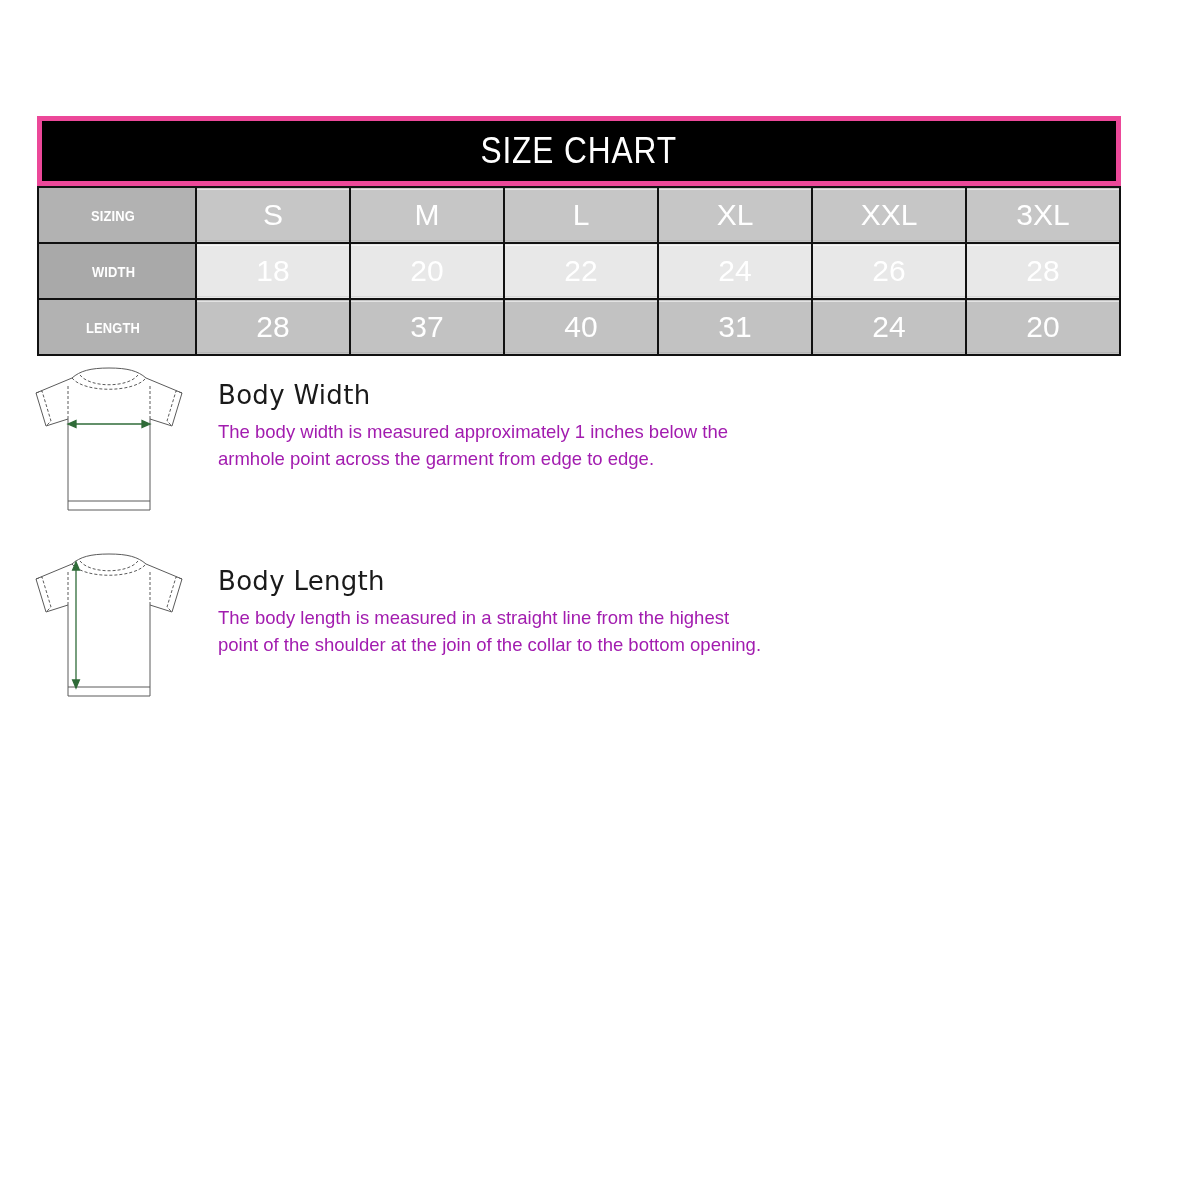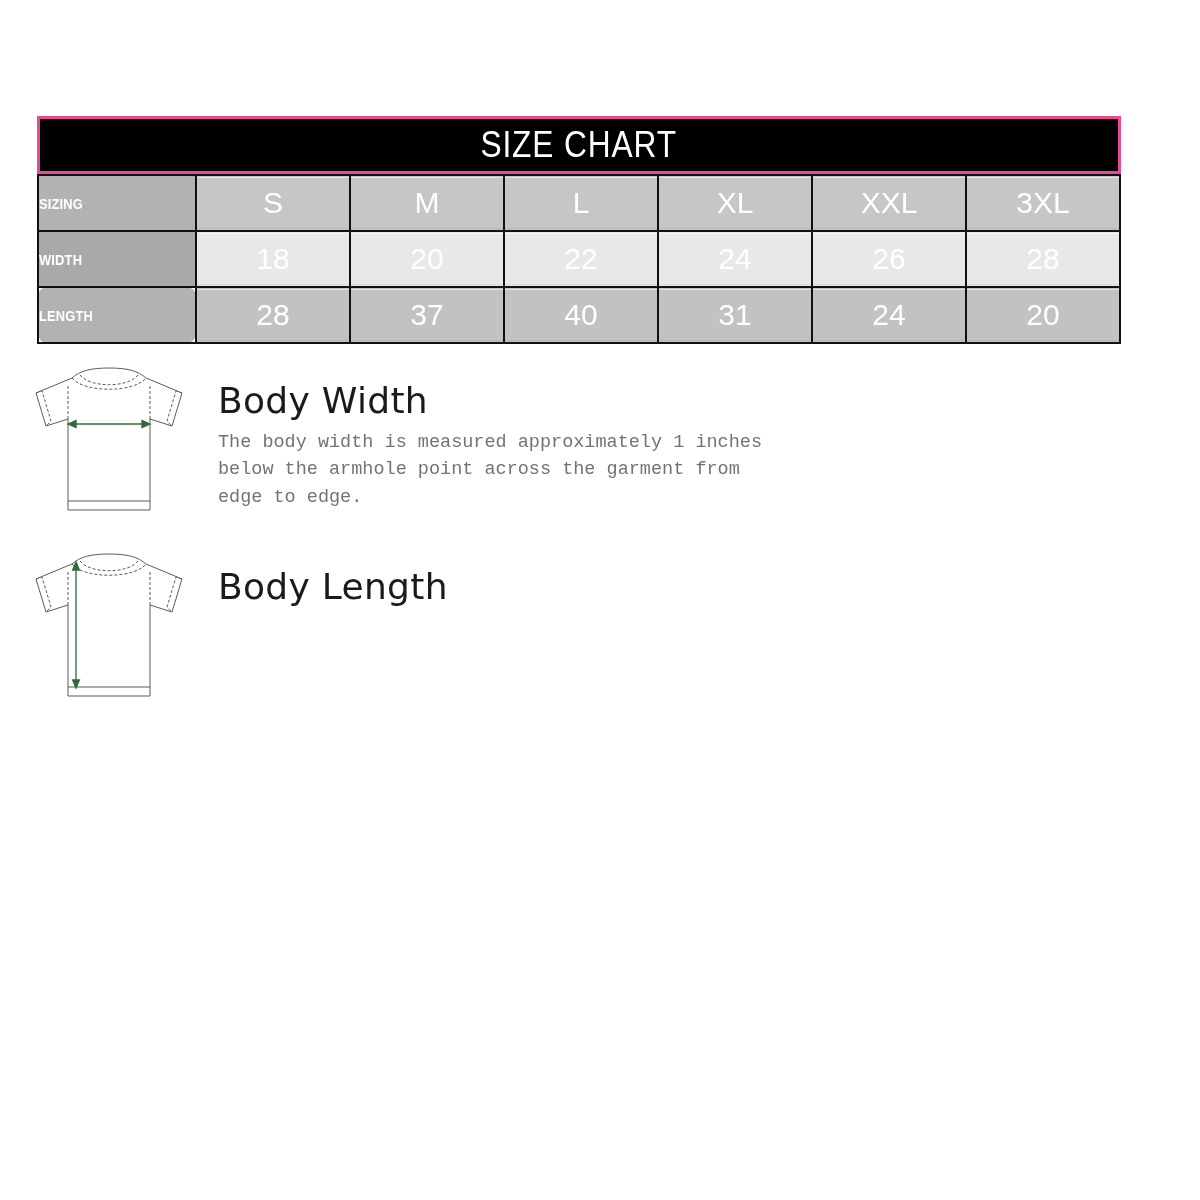--- a/index.html
+++ b/index.html
@@ -23,44 +23,45 @@
 
   
   .chart-wrap {
     position: absolute;
     left: 37px;
     top: 116px;
     width: 1084px;
   }
   .chart-title-bar {
     background: #000000;
-    height: 58px;
+    height: 70px;
     display: flex;
     align-items: center;
     justify-content: center;
-    border: 3px solid #ec4899;
+    border: 5px solid #ec4899;
     box-sizing: border-box;
   }
   .chart-title {
     color: #ffffff;
     font-size: 36px;
     letter-spacing: 1px;
     font-weight: 400;
     transform: scaleX(0.88);
     font-family: "Liberation Sans", sans-serif;
   }
   table.size-table {
     width: 100%;
     border-collapse: collapse;
     table-layout: fixed;
   }
   table.size-table tr { height: 56px; }
   table.size-table td {
     border: 2px solid #111111;
     padding: 0;
+    text-align: center;
     vertical-align: middle;
     box-sizing: border-box;
   }
   td.rowlabel {
     width: 158px;
     background: #b0b0b0;
     color: #ffffff;
     text-align: left;
     padding-left: 14px;
     font-size: 15px;
@@ -77,21 +78,21 @@
     color: #ffffff;
     font-size: 30px;
     font-weight: 400;
   }
   tr.row-sizing td.cell { background: #c6c6c6; }
   tr.row-width  td.cell { background: #e8e8e8; }
   tr.row-length td.cell { background: #c2c2c2; }
 
   tr.row-sizing td.rowlabel { background: #b2b2b2; }
   tr.row-width  td.rowlabel { background: #a9a9a9; }
-  tr.row-length td.rowlabel { background: #b2b2b2; border-radius: 9px; }
+  tr.row-length td.rowlabel { background: #b2b2b2; }
 
   
   td.cell .cellinner {
     display: block;
     height: 100%;
     width: 100%;
     display: flex;
     align-items: center;
     justify-content: center;
     box-shadow: inset 0 1px 0 rgba(255,255,255,0.55), inset 0 -1px 0 rgba(0,0,0,0.06);
@@ -115,34 +116,34 @@
 
   .shirt-fig {
     width: 190px;
     flex: 0 0 190px;
   }
   .info-text {
     padding-left: 14px;
     padding-top: 18px;
   }
   .info-head {
-    font-size: 36px;
+    font-size: 26px;
     color: #1a1a1a;
     font-weight: 400;
     margin: 0 0 8px 0;
     letter-spacing: 0.3px;
     font-family: "DejaVu Sans", sans-serif;
   }
   .info-body {
     font-size: 18.5px;
     line-height: 1.48;
-    color: #737373;
+    color: #a21caf;
     margin: 0;
     max-width: 548px;
-    font-family: Liberation Mono, monospace;
+    font-family: Liberation Sans, sans-serif;
     font-weight: 500;
   }
 </style>
 </head>
 <body>
 
 <div class="page">
 
   <div class="chart-wrap">
 
@@ -272,18 +273,19 @@
 
           <g stroke="#2f6b38" fill="#2f6b38" stroke-width="1.3">
             <line x1="62" y1="17" x2="62" y2="137"></line>
             <polygon points="62,14 58.6,22 65.4,22"></polygon>
             <polygon points="62,140 58.6,132 65.4,132"></polygon>
           </g>
         </svg>
       </div>
       <div class="info-text">
         <h2 class="info-head">Body Length</h2>
+        <p class="info-body">The body length is measured in a straight line from the highest point of the shoulder at the join of the collar to the bottom opening.</p>
       </div>
     </div>
 
   </div>
 
 </div>
 
 </body></html>

